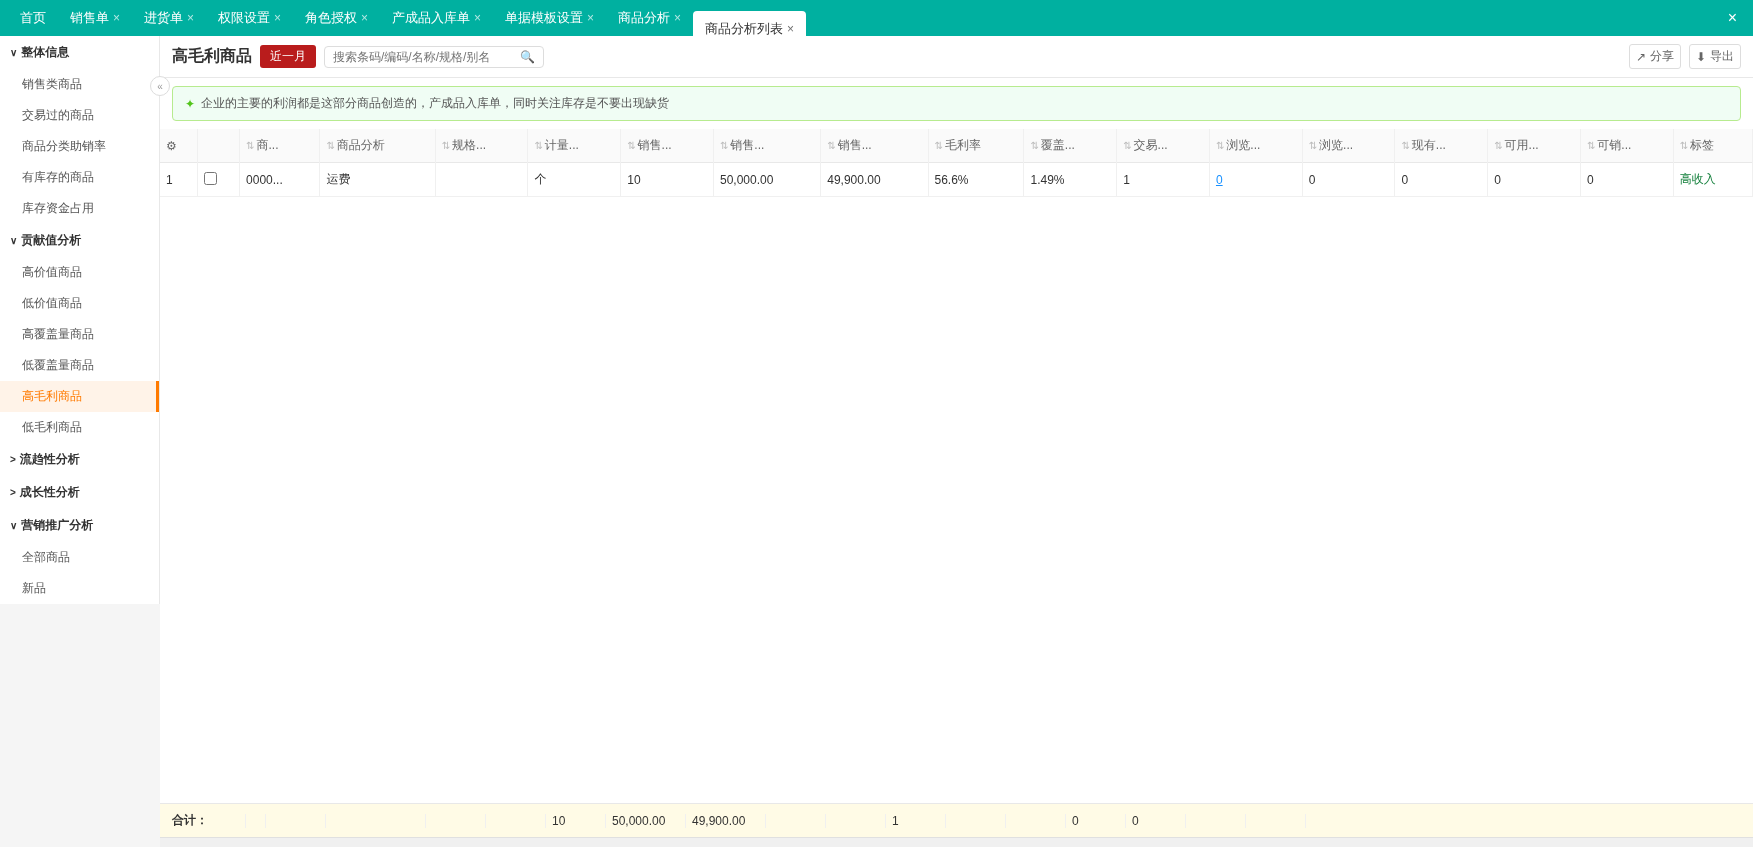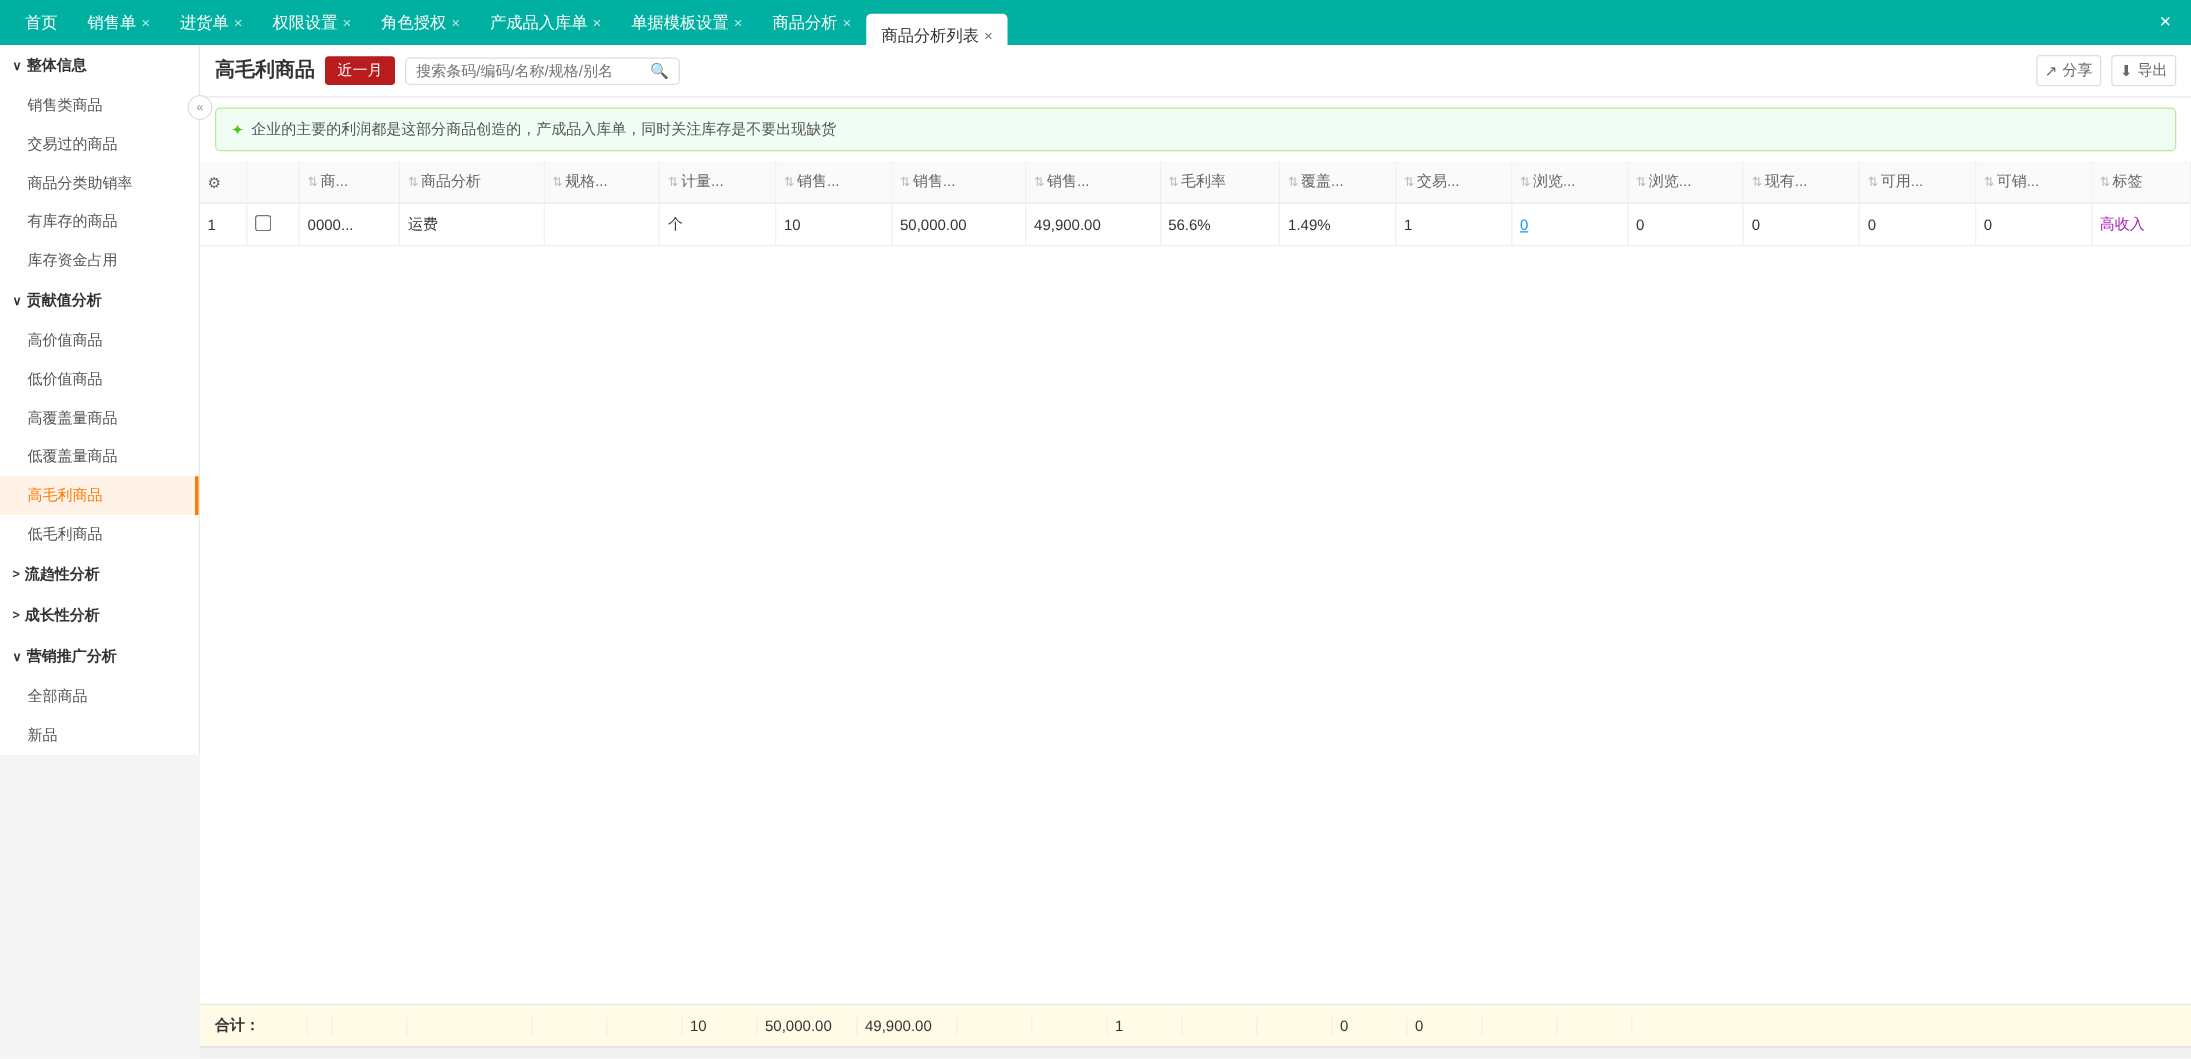--- a/index.html
+++ b/index.html
@@ -376,21 +376,21 @@
               <td>50,000.00</td>
               <td>49,900.00</td>
               <td>56.6%</td>
               <td>1.49%</td>
               <td>1</td>
               <td><span class="link-cell">0</span></td>
               <td>0</td>
               <td>0</td>
               <td>0</td>
               <td>0</td>
-              <td style="color: #a21caf;">高收入</td>
+              <td style="color: #15803d;">高收入</td>
             </tr>
           </tbody>
       </table>
     </div>
 
     <div class="footer-bar">
       <span class="footer-label">合计：</span>
       <div class="footer-cells" id="footer-cells">
       <div class="footer-cell" style="min-width: 30px;"></div>
           <div class="footer-cell" style="min-width: 20px;"></div>

